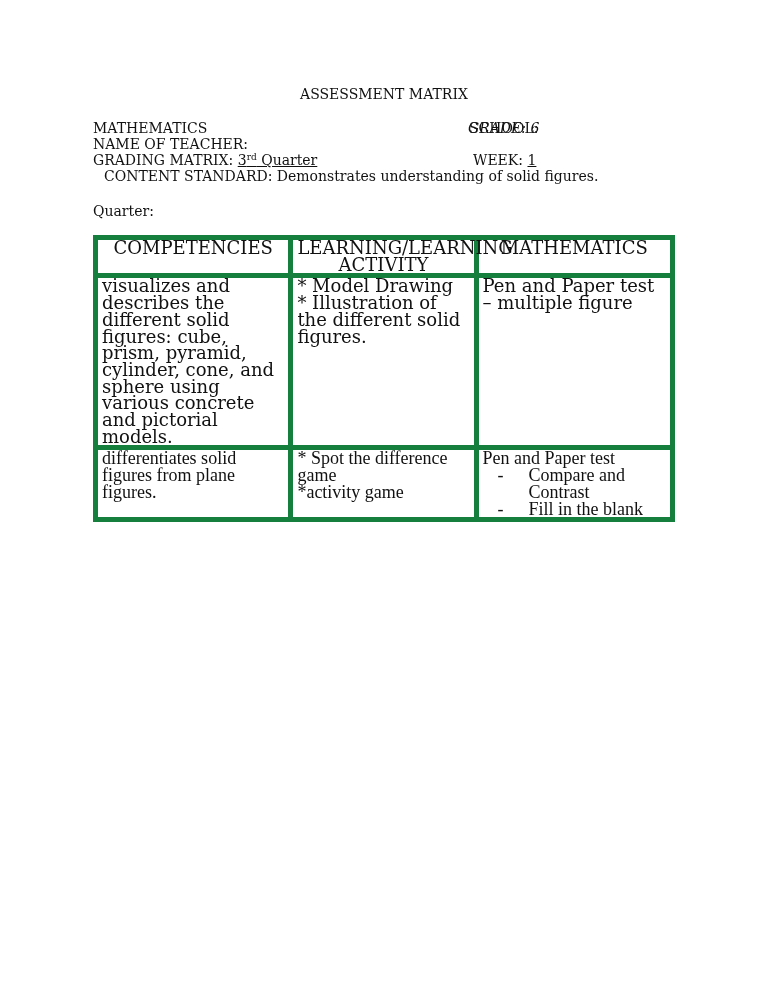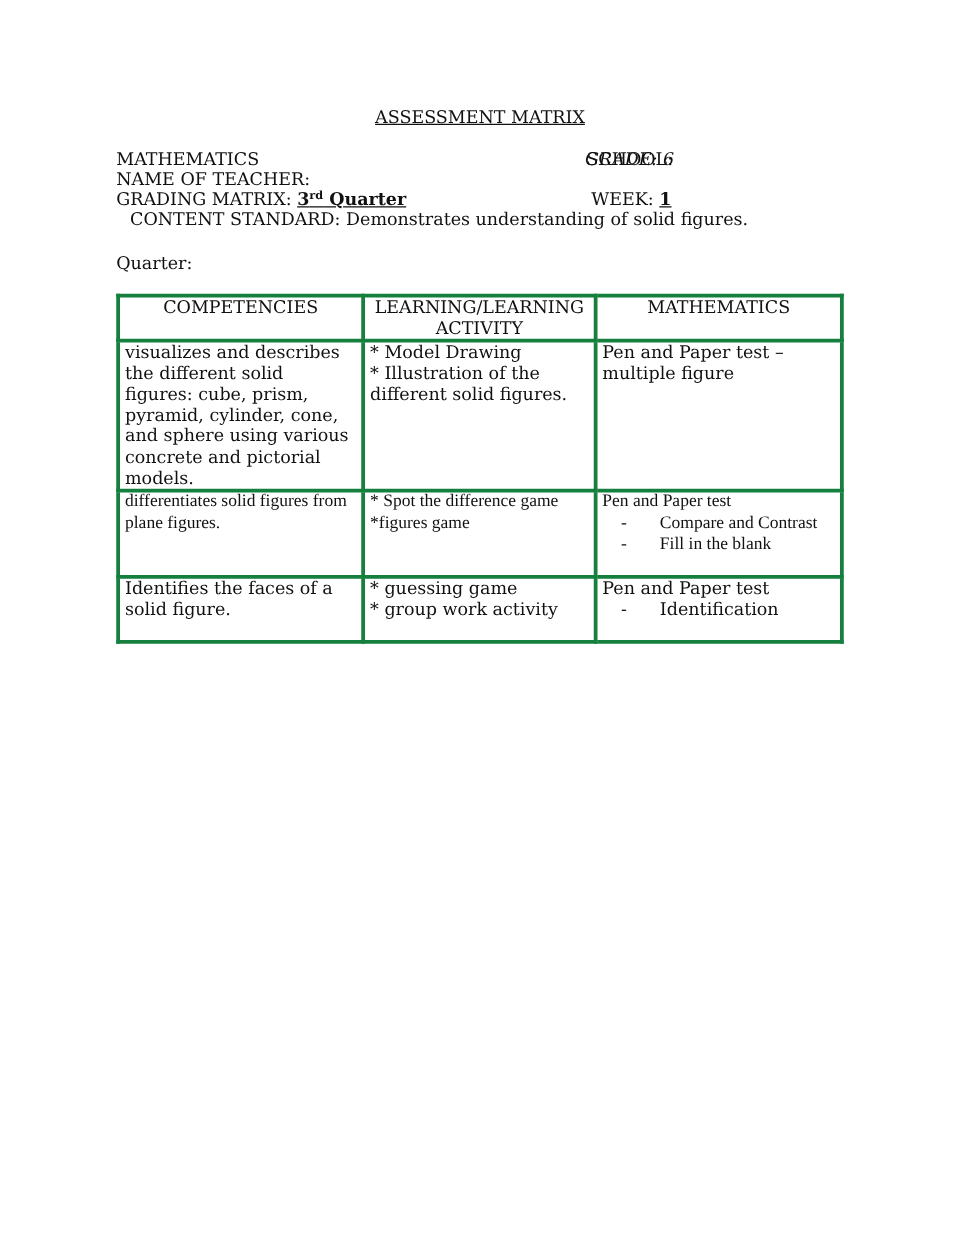--- a/index.html
+++ b/index.html
@@ -3,34 +3,34 @@
 <meta charset="utf-8">
 <style>
   html, body { margin: 0; padding: 0; background: #ffffff; }
   body {
     width: 768px; height: 994px; position: relative; overflow: hidden;
     font-family: "DejaVu Serif", "Liberation Serif", serif;
     color: #111111;
     font-size: 14px;
   }
   .line { position: absolute; white-space: nowrap; line-height: 17px; }
-  .title { left: 0; width: 768px; top: 86px; text-align: center; text-decoration: underline; }
-  .u { text-decoration: underline; font-weight: bold; }
+  .title { left: 0; width: 768px; top: 86px; text-align: center; }
+  .u { text-decoration: underline; }
   sup { font-size: 9px; vertical-align: 5px; line-height: 0; }
   table.matrix {
     position: absolute; left: 93px; top: 235px;
     width: 582px; border-collapse: collapse; table-layout: fixed;
   }
   table.matrix td, table.matrix th {
-    border: 3px solid #15803d;
+    border: 5px solid #15803d;
     vertical-align: top;
     padding: 0 4px;
     font-weight: normal;
     line-height: 16.7px;
-    font-size: 14px;
+    font-size: 18px;
   }
   table.matrix th { text-align: center; }
   .c1 { width: 191px; }
   .c2 { width: 181px; }
   .c3 { width: 192px; }
   .r-head th { height: 33px; }
   .r1 td { height: 116px; }
   .r2 td { height: 66px; font-family: Liberation Serif, serif; }
   .r3 td { height: 49px; }
   .dash-list { list-style: none; margin: 0; padding: 0; }
@@ -81,38 +81,25 @@
     </td>
     <td>
       <span class="cell-line">Pen and Paper test – multiple figure</span>
     </td>
   </tr>
 
   <tr class="r2">
     <td>differentiates solid figures from plane figures.</td>
     <td>
       <span class="cell-line">* Spot the difference game</span>
-      <span class="cell-line">*figures game</span>
+      <span class="cell-line">*activity game</span>
     </td>
     <td>
       <span class="cell-line">Pen and Paper test</span>
       <ul class="dash-list">
         <li><span class="dash">-</span><span>Compare and Contrast</span></li>
         <li><span class="dash">-</span><span>Fill in the blank</span></li>
       </ul>
     </td>
   </tr>
 
-  <tr class="r3">
-    <td>Identifies the faces of a solid figure.</td>
-    <td>
-      <span class="cell-line">* guessing game</span>
-      <span class="cell-line">* group work activity</span>
-    </td>
-    <td>
-      <span class="cell-line">Pen and Paper test</span>
-      <ul class="dash-list">
-        <li><span class="dash">-</span><span>Identification</span></li>
-      </ul>
-    </td>
-  </tr>
 </tbody>
   </table>
 
 </body></html>

